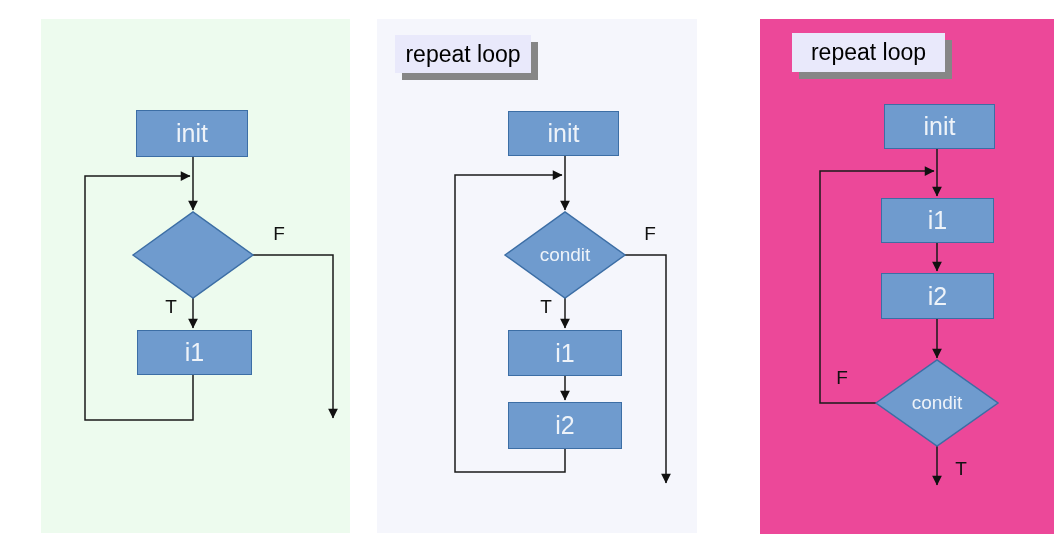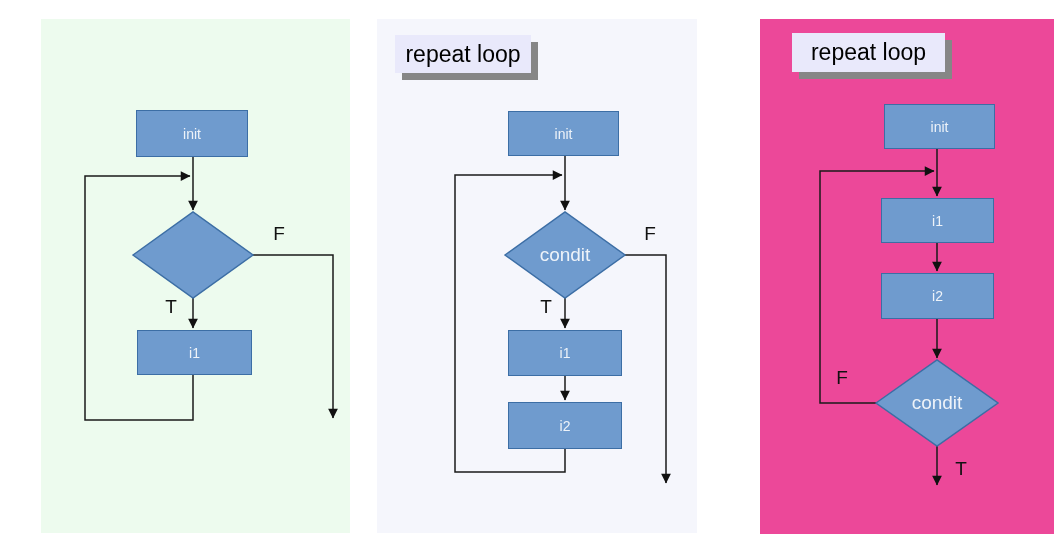--- a/index.html
+++ b/index.html
@@ -18,21 +18,21 @@
     line-height:38px;
     text-align:center;
   }
   .wires{position:absolute;left:0;top:0;}
   .node{
     position:absolute;
     background:#6f9bce;
     border:1.5px solid #3c6ea5;
     box-sizing:border-box;
     color:#eef3f9;
-    font-size:14px;
+    font-size:25px;
     display:flex;align-items:center;justify-content:center;
   }
   .diamond-label{
     position:absolute;
     color:#eef3f9;
     font-size:19px;
     display:flex;align-items:center;justify-content:center;
     pointer-events:none;
   }
   .branch-label{

